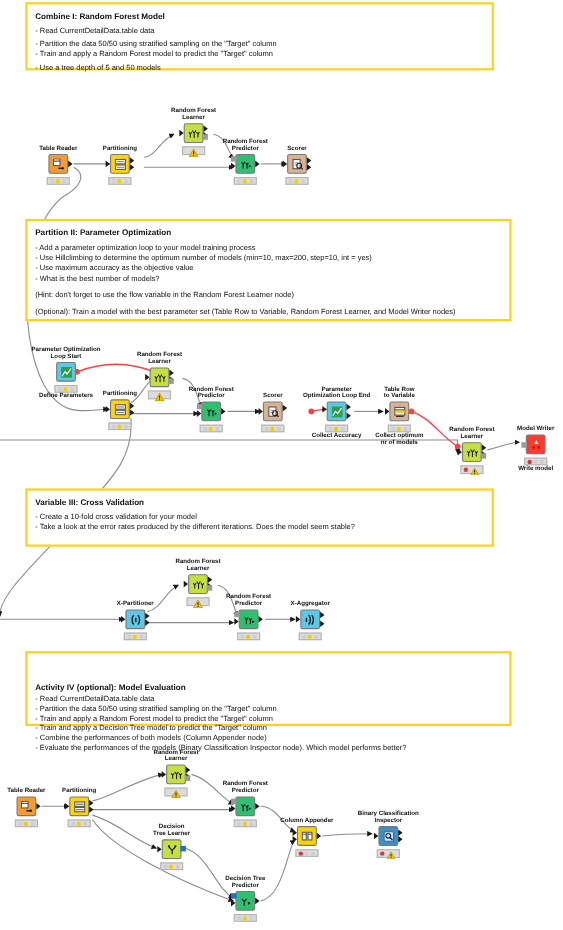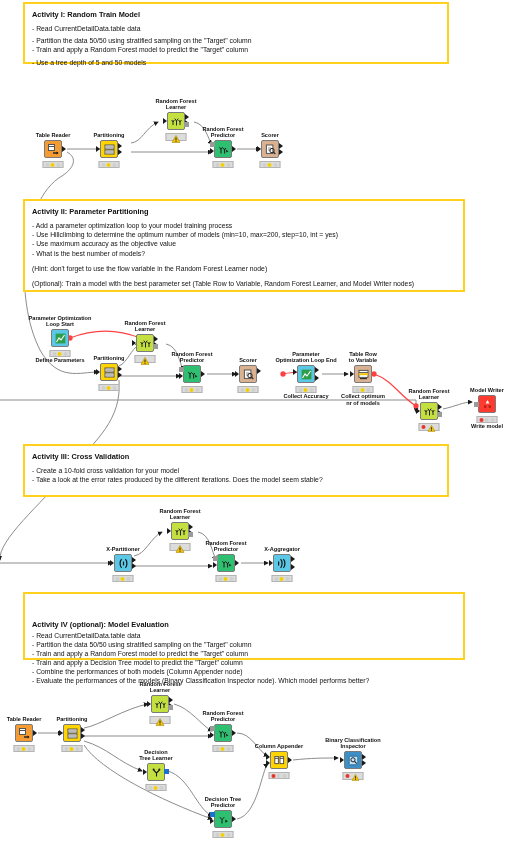--- a/index.html
+++ b/index.html
@@ -223,39 +223,39 @@
   </g>
 
   <g stroke="#FF4040" stroke-width="1.2" fill="none">
     <path d="M70,338 C96,328 120,330 140,338" marker-start="url(#dotR)" marker-end="url(#dotR)"></path>
     <path d="M283,374 C292,372 296,372 304,372" marker-start="url(#dotR)" marker-end="url(#dotR)"></path>
     <path d="M374,374 C392,380 400,396 416,406" marker-start="url(#dotR)" marker-end="url(#dotR)"></path>
   </g>
 </svg>
 
 <div class="annotation" style="left:23px; top:2px; width:426px; height:62px;">
-  <div class="ann-title">Activity I: Random Train Model</div>
+  <div class="ann-title">Combine I: Random Forest Model</div>
   <div class="ann-line">- Read CurrentDetailData.table data</div>
   <div class="ann-line" style="margin-top:3px;">- Partition the data 50/50 using stratified sampling on the "Target" column</div>
   <div class="ann-line">- Train and apply a Random Forest model to predict the "Target" column</div>
   <div class="ann-line" style="margin-top:3px;">- Use a tree depth of 5 and 50 models</div>
 </div>
 
 <div class="annotation" style="left:23px; top:199px; width:442px; height:93px;">
-  <div class="ann-title">Activity II: Parameter Partitioning</div>
+  <div class="ann-title">Partition II: Parameter Optimization</div>
   <div class="ann-line">- Add a parameter optimization loop to your model training process</div>
   <div class="ann-line">- Use Hillclimbing to determine the optimum number of models (min=10, max=200, step=10, int = yes)</div>
   <div class="ann-line">- Use maximum accuracy as the objective value</div>
   <div class="ann-line">- What is the best number of models?</div>
   <div class="ann-line gap">(Hint: don't forget to use the flow variable in the Random Forest Learner node)</div>
   <div class="ann-line gap">(Optional): Train a model with the best parameter set (Table Row to Variable, Random Forest Learner, and Model Writer nodes)</div>
 </div>
 
 <div class="annotation" style="left:23px; top:444px; width:426px; height:53px;">
-  <div class="ann-title">Activity III: Cross Validation</div>
+  <div class="ann-title">Variable III: Cross Validation</div>
   <div class="ann-line">- Create a 10-fold cross validation for your model</div>
   <div class="ann-line">- Take a look at the error rates produced by the different iterations. Does the model seem stable?</div>
 </div>
 
 <div class="annotation" style="left:23px; top:592px; width:442px; height:68px;">
   <div class="ann-title" style="margin-bottom:1px;margin-top:20px;">Activity IV (optional): Model Evaluation</div>
   <div class="ann-line tight">- Read CurrentDetailData.table data</div>
   <div class="ann-line tight">- Partition the data 50/50 using stratified sampling on the "Target" column</div>
   <div class="ann-line tight">- Train and apply a Random Forest model to predict the "Target" column</div>
   <div class="ann-line tight">- Train and apply a Decision Tree model to predict the "Target" column</div>

